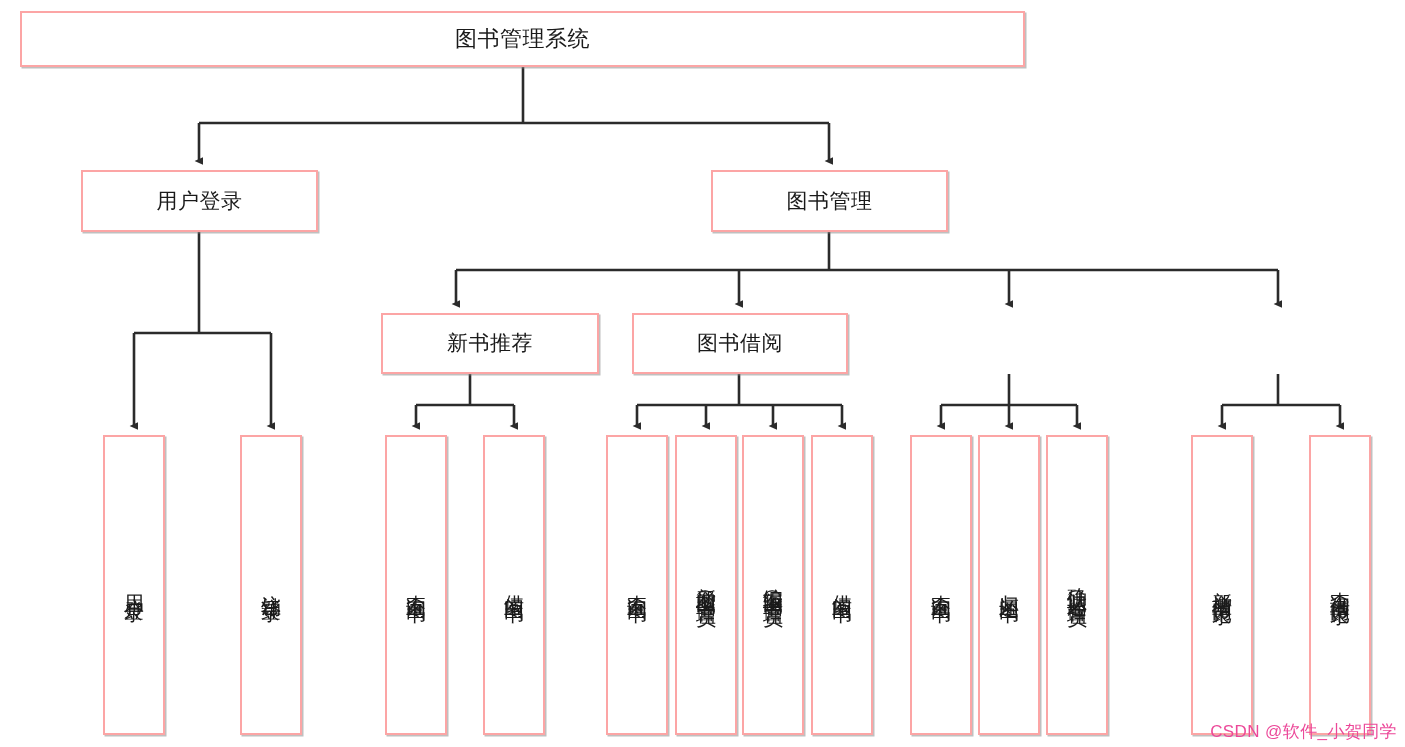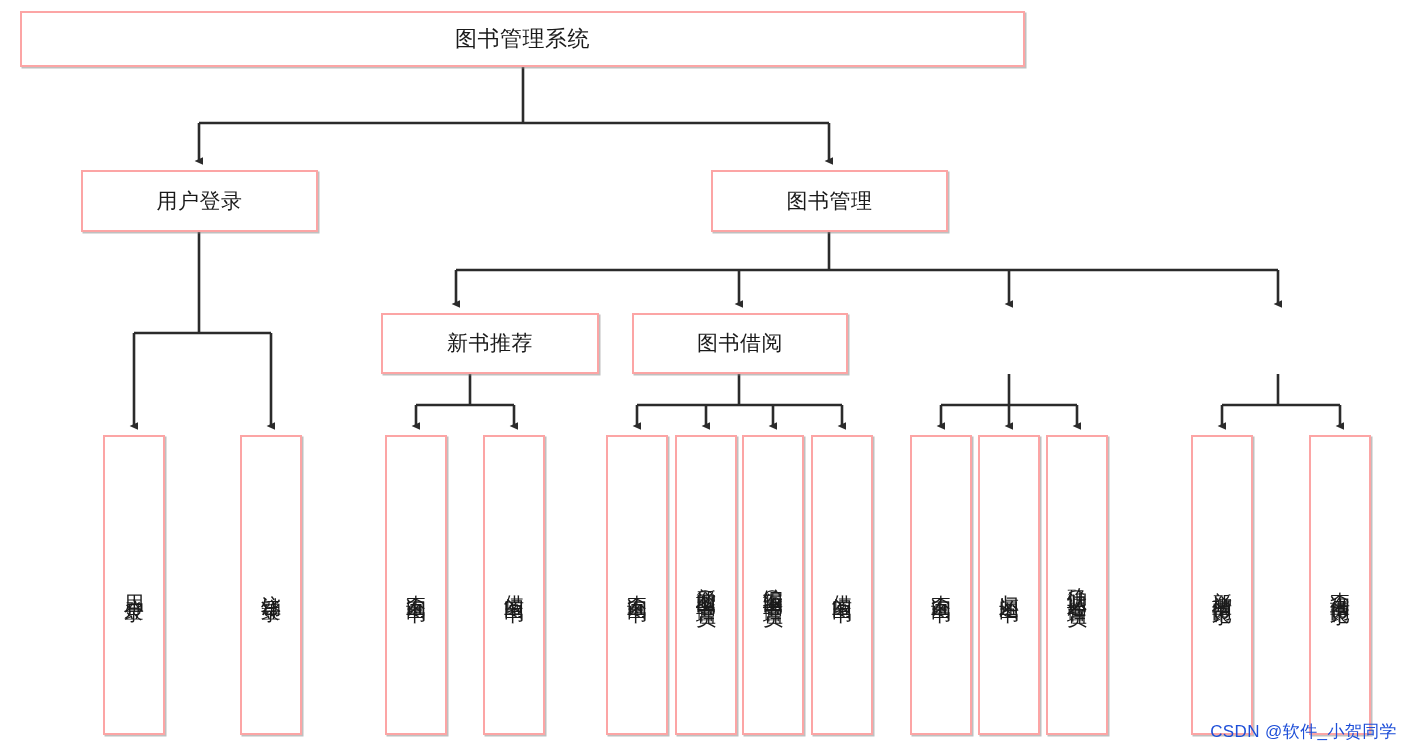--- a/index.html
+++ b/index.html
@@ -64,21 +64,21 @@
     font-size: 20px;
     letter-spacing: 3px;
     line-height: 1.05;
     max-height: 100%;
   }
   #watermark {
     position: absolute;
     right: 8px;
     bottom: 4px;
     font-size: 17px;
-    color: #1d4ed8;
+    color: #ec4899;
     letter-spacing: 0.4px;
     white-space: nowrap;
     user-select: none;
   }
 </style>
 </head>
 <body>
 
 <div id="diagram-root">
 

